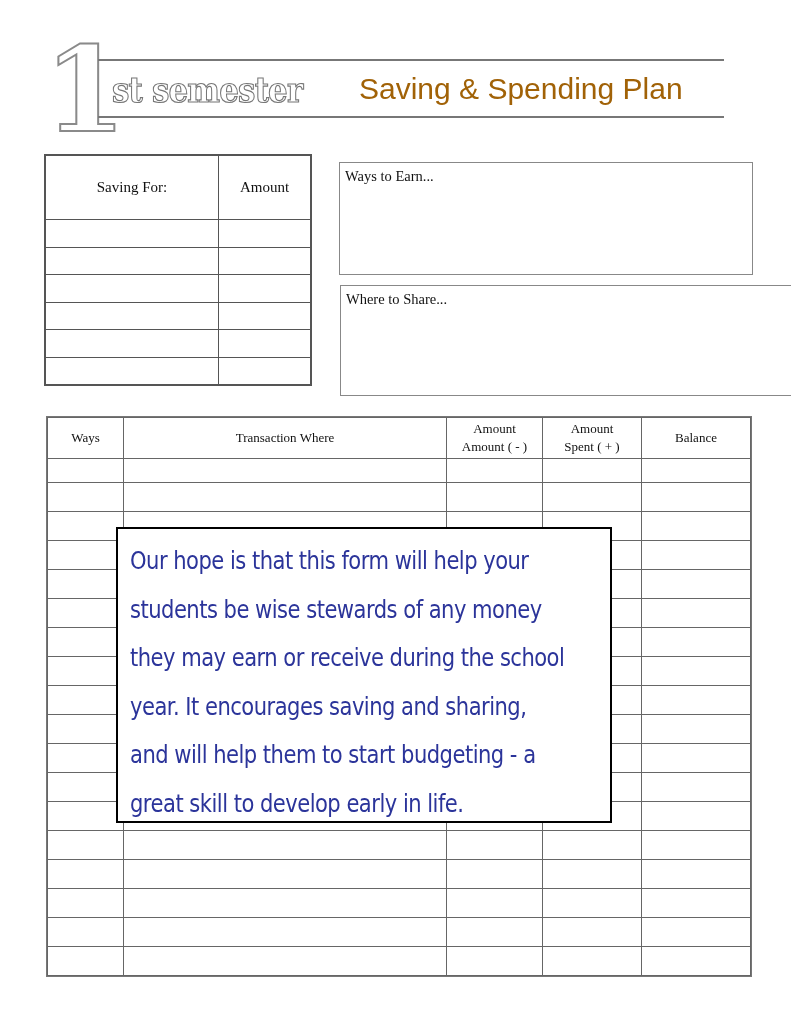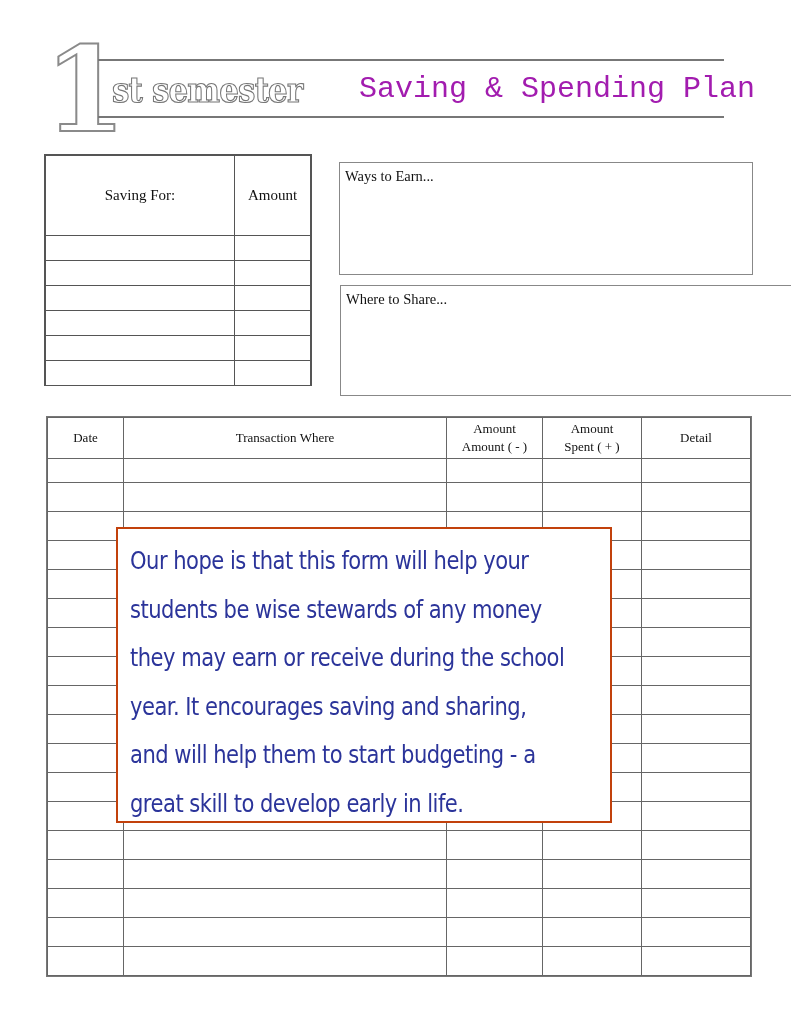--- a/index.html
+++ b/index.html
@@ -16,28 +16,28 @@
     letter-spacing: -4px;
   }
   .rule-top { left: 98px; top: 59px; width: 626px; height: 0; border-top: 2px solid #777; }
   .rule-bottom { left: 98px; top: 116px; width: 626px; height: 0; border-top: 2px solid #777; }
   .semester {
     left: 112px; top: 66px; font-family: "DejaVu Serif", serif; font-weight: bold;
     font-size: 36px; line-height: 46px; color: #ffffff; -webkit-text-stroke: 1.2px #777;
     letter-spacing: -1px; transform: scaleX(0.86); transform-origin: left center;
   }
   .plan-title {
-    left: 359px; top: 69px; font-family: Liberation Mono, monospace; font-size: 30px; line-height: 40px;
-    color: #a21caf;
+    left: 359px; top: 69px; font-family: Liberation Sans, sans-serif; font-size: 30px; line-height: 40px;
+    color: #a16207;
   }
 
   
   .save-table { left: 44px; top: 154px; width: 268px; height: 232px; border: 1.5px solid #555; box-sizing: border-box; }
   .save-table table { border-collapse: collapse; width: 100%; height: 100%; }
-  .save-table td, .save-table th { border: 1px solid #555; padding: 12px; }
+  .save-table td, .save-table th { border: 1px solid #555; padding: 4px; }
   .save-table th { height: 55px; font-weight: normal; font-family: "Liberation Serif", serif; font-size: 15px; }
   .save-table th.c1 { width: 164px; }
 
   
   .box { border: 1.5px solid #888; box-sizing: border-box; margin-top: 9px; }
   .box .lbl { position: absolute; left: 5px; top: 5px; font-family: "Liberation Serif", serif; font-size: 14.5px; }
   .earn-box { left: 339px; top: 153px; width: 414px; height: 113px; }
   .share-box { left: 340px; top: 276px; width: 470px; height: 111px; }
 
   
@@ -48,21 +48,21 @@
   .tx-table td { height: 28px; }
   .tx-table tr.first td { height: 23px; }
   .tx-table col.c-date { width: 76px; }
   .tx-table col.c-detail { width: 323px; }
   .tx-table col.c-spent { width: 96px; }
   .tx-table col.c-earned { width: 99px; }
 
   
   .note {
     left: 116px; top: 527px; width: 496px; height: 296px;
-    border: 2px solid #c2410c; background: #ffffff; box-sizing: border-box;
+    border: 2px solid #000000; background: #ffffff; box-sizing: border-box;
     padding: 8px 0 0 12px;
     font-family: "DejaVu Sans", sans-serif; font-size: 24.5px; line-height: 48.5px;
     color: #2b349a; letter-spacing: -0.6px; transform-origin: left top;
   }
   .note-line { display: block; white-space: nowrap; transform: scaleX(0.86); transform-origin: left center; }
 </style>
 </head>
 <body>
 
 <div class="abs big-one">1</div>
@@ -120,25 +120,25 @@
   <table>
     <colgroup>
       <col class="c-date">
         <col class="c-detail">
         <col class="c-spent">
         <col class="c-earned">
         <col>
     </colgroup>
     <thead>
       <tr>
-        <th><span>Date</span></th>
+        <th><span>Ways</span></th>
         <th><span>Transaction Where</span></th>
         <th><span>Amount</span><br><span>Amount ( - )</span></th>
         <th><span>Amount</span><br><span>Spent  ( + )</span></th>
-        <th><span>Detail</span></th>
+        <th><span>Balance</span></th>
       </tr>
     </thead>
     <tbody id="tx-body">
         <tr class="first">
           <td></td>
           <td></td>
           <td></td>
           <td></td>
           <td></td>
         </tr>

